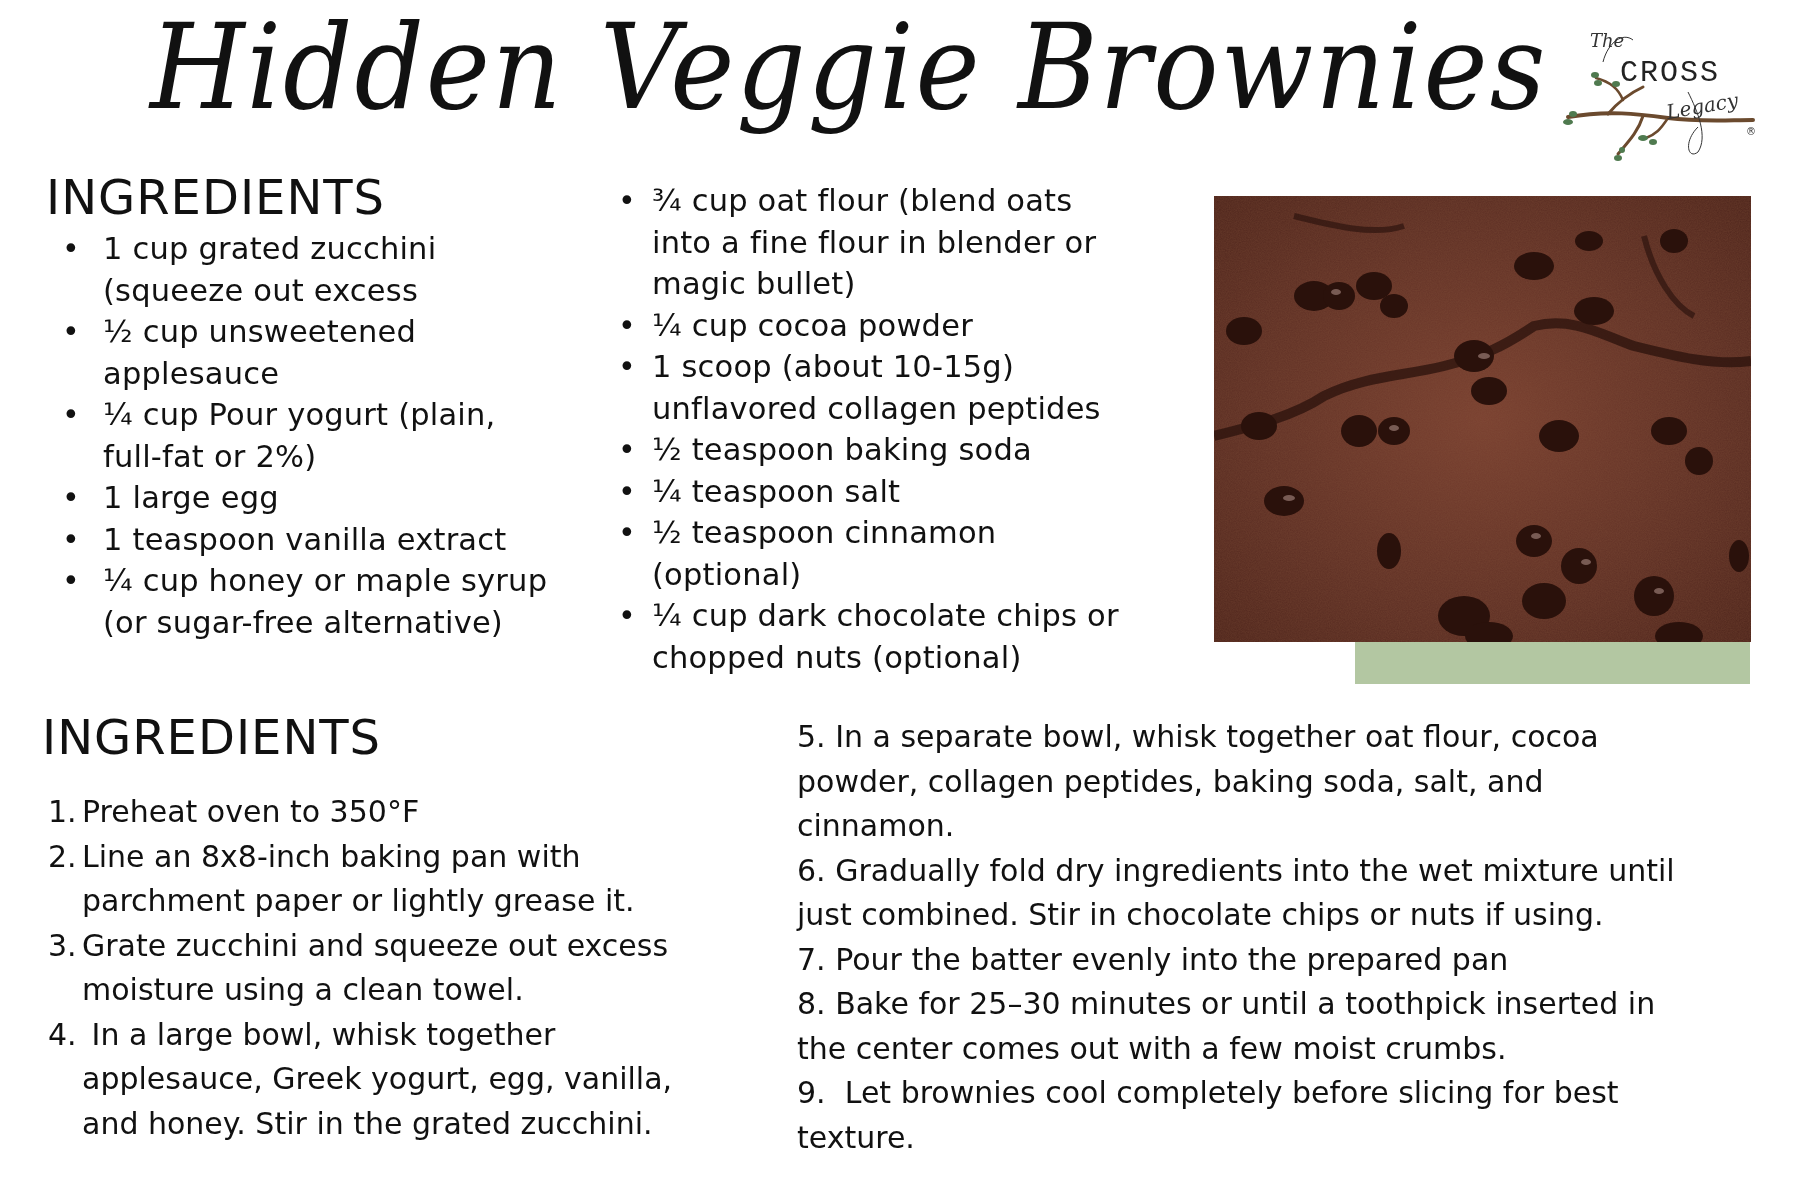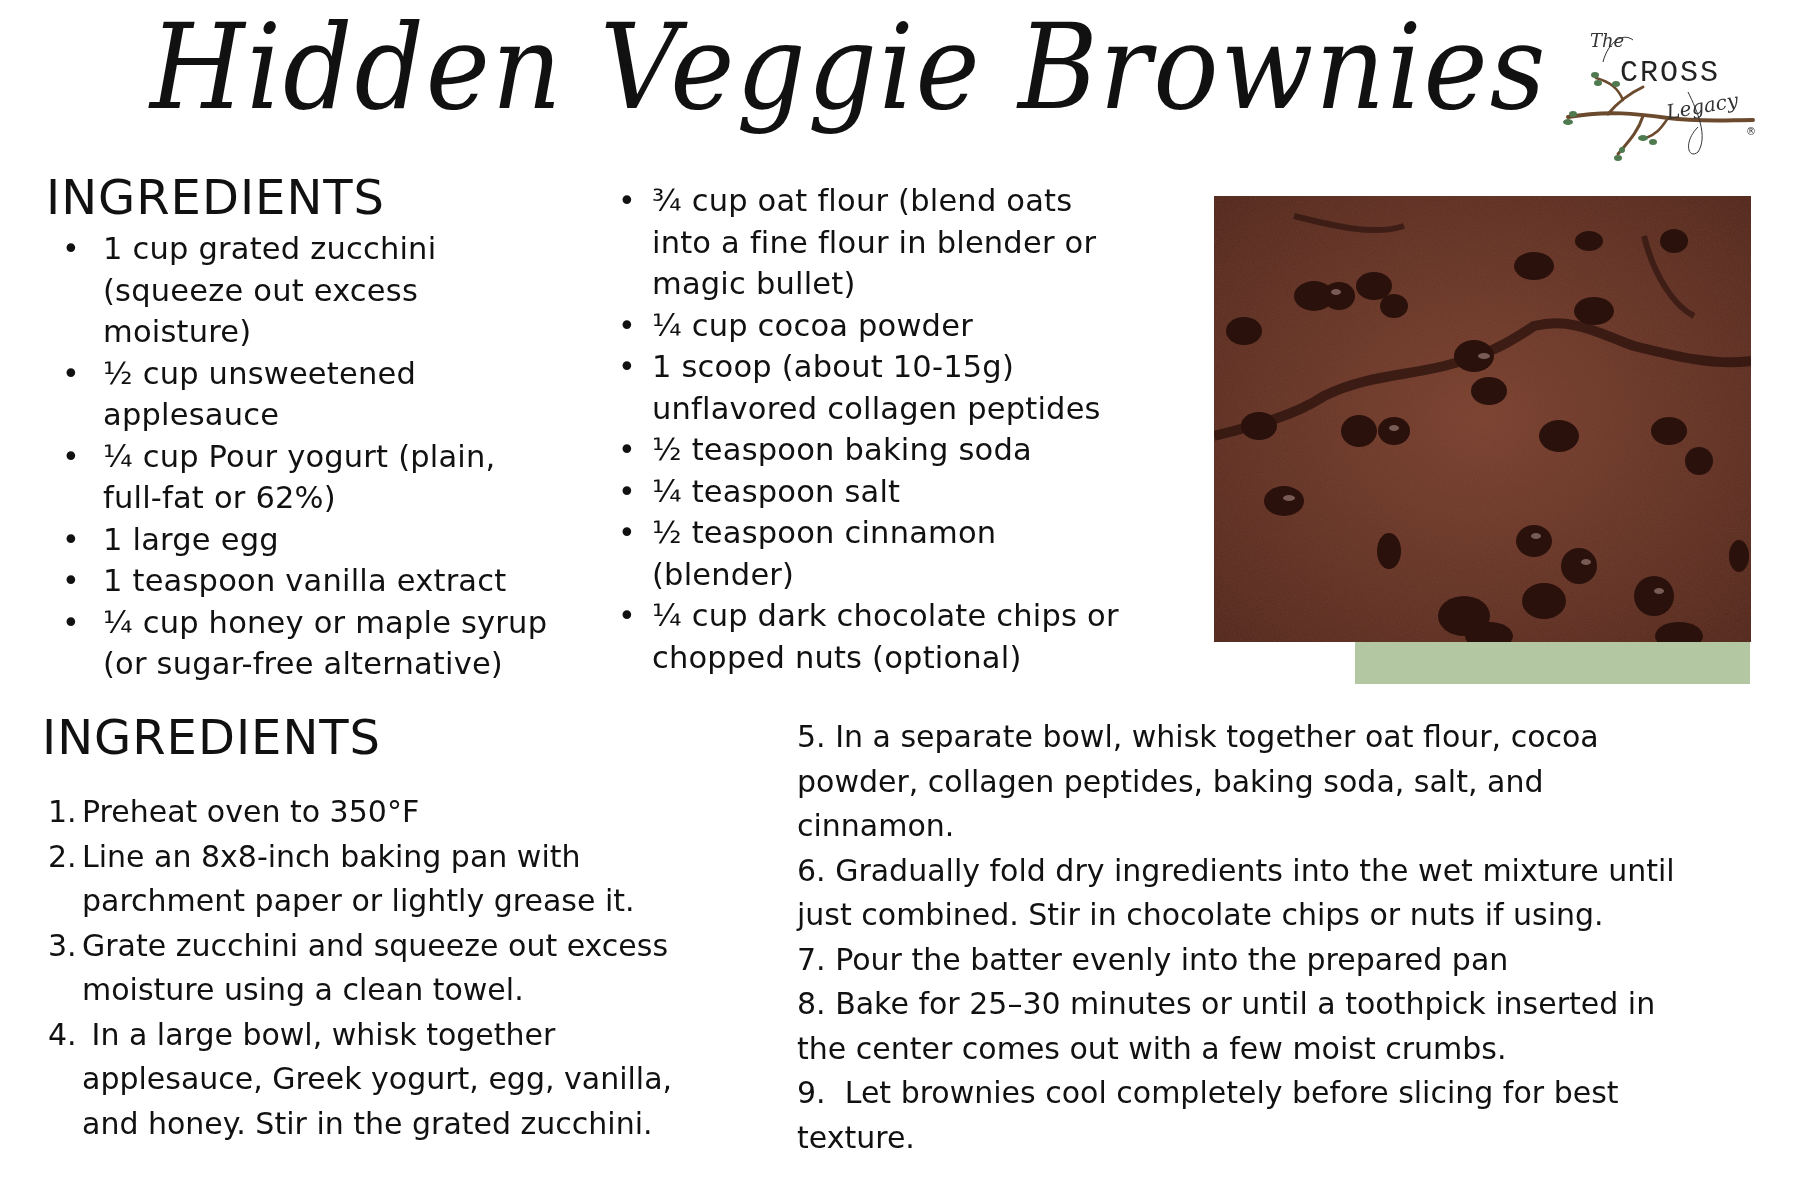--- a/index.html
+++ b/index.html
@@ -42,42 +42,41 @@
   <div style="position:absolute;left:72px;top:34px;font-family:Liberation Mono, monospace;font-size:30px;letter-spacing:2px;color:#222;">CROSS</div>
   <div style="position:absolute;left:118px;top:72px;font-family:'DejaVu Serif',serif;font-style:italic;font-size:20px;color:#333;transform:rotate(-10deg);">Legacy</div>
   <div style="position:absolute;left:198px;top:104px;font-size:10px;color:#333;">®</div>
 </div>
 
 <h2 class="h" style="left:46px;top:173px;">INGREDIENTS</h2>
 
 <ul class="ing" id="ing-col1" style="left:62px;top:228px;width:540px;">
     <li style="padding-left: 41px;"><span class="b" style="left: 0px;">•</span><span>1 cup grated zucchini</span></li>
     <li style="padding-left: 41px;"><span>(squeeze out excess</span></li>
-    <li style="padding-left: 41px;"><span>moisture)</span></li>
     <li style="padding-left: 41px;"><span class="b" style="left: 0px;">•</span><span>½ cup unsweetened</span></li>
     <li style="padding-left: 41px;"><span>applesauce</span></li>
     <li style="padding-left: 41px;"><span class="b" style="left: 0px;">•</span><span>¼ cup Pour yogurt (plain,</span></li>
-    <li style="padding-left: 41px;"><span>full-fat or 62%)</span></li>
+    <li style="padding-left: 41px;"><span>full-fat or 2%)</span></li>
     <li style="padding-left: 41px;"><span class="b" style="left: 0px;">•</span><span>1 large egg</span></li>
     <li style="padding-left: 41px;"><span class="b" style="left: 0px;">•</span><span>1 teaspoon vanilla extract</span></li>
     <li style="padding-left: 41px;"><span class="b" style="left: 0px;">•</span><span>¼ cup honey or maple syrup</span></li>
     <li style="padding-left: 41px;"><span>(or sugar-free alternative)</span></li>
   </ul>
 
 <ul class="ing" id="ing-col2" style="left:618px;top:180px;width:590px;">
     <li style="padding-left: 34px;"><span class="b" style="left: 0px;">•</span><span>¾ cup oat flour (blend oats</span></li>
     <li style="padding-left: 34px;"><span>into a fine flour in blender or</span></li>
     <li style="padding-left: 34px;"><span>magic bullet)</span></li>
     <li style="padding-left: 34px;"><span class="b" style="left: 0px;">•</span><span>¼ cup cocoa powder</span></li>
     <li style="padding-left: 34px;"><span class="b" style="left: 0px;">•</span><span>1 scoop (about 10-15g)</span></li>
     <li style="padding-left: 34px;"><span>unflavored collagen peptides</span></li>
     <li style="padding-left: 34px;"><span class="b" style="left: 0px;">•</span><span>½ teaspoon baking soda</span></li>
     <li style="padding-left: 34px;"><span class="b" style="left: 0px;">•</span><span>¼ teaspoon salt</span></li>
     <li style="padding-left: 34px;"><span class="b" style="left: 0px;">•</span><span>½ teaspoon cinnamon</span></li>
-    <li style="padding-left: 34px;"><span>(blender)</span></li>
+    <li style="padding-left: 34px;"><span>(optional)</span></li>
     <li style="padding-left: 34px;"><span class="b" style="left: 0px;">•</span><span>¼ cup dark chocolate chips or</span></li>
     <li style="padding-left: 34px;"><span>chopped nuts (optional)</span></li>
   </ul>
 
 <div class="green"></div>
 <div class="photo">
   <svg viewBox="0 0 537 446" width="537" height="446" preserveAspectRatio="none">
     <defs>
       <radialGradient id="bg" cx="50%" cy="50%" r="75%">
         <stop offset="0%" stop-color="#7a4030"></stop>

